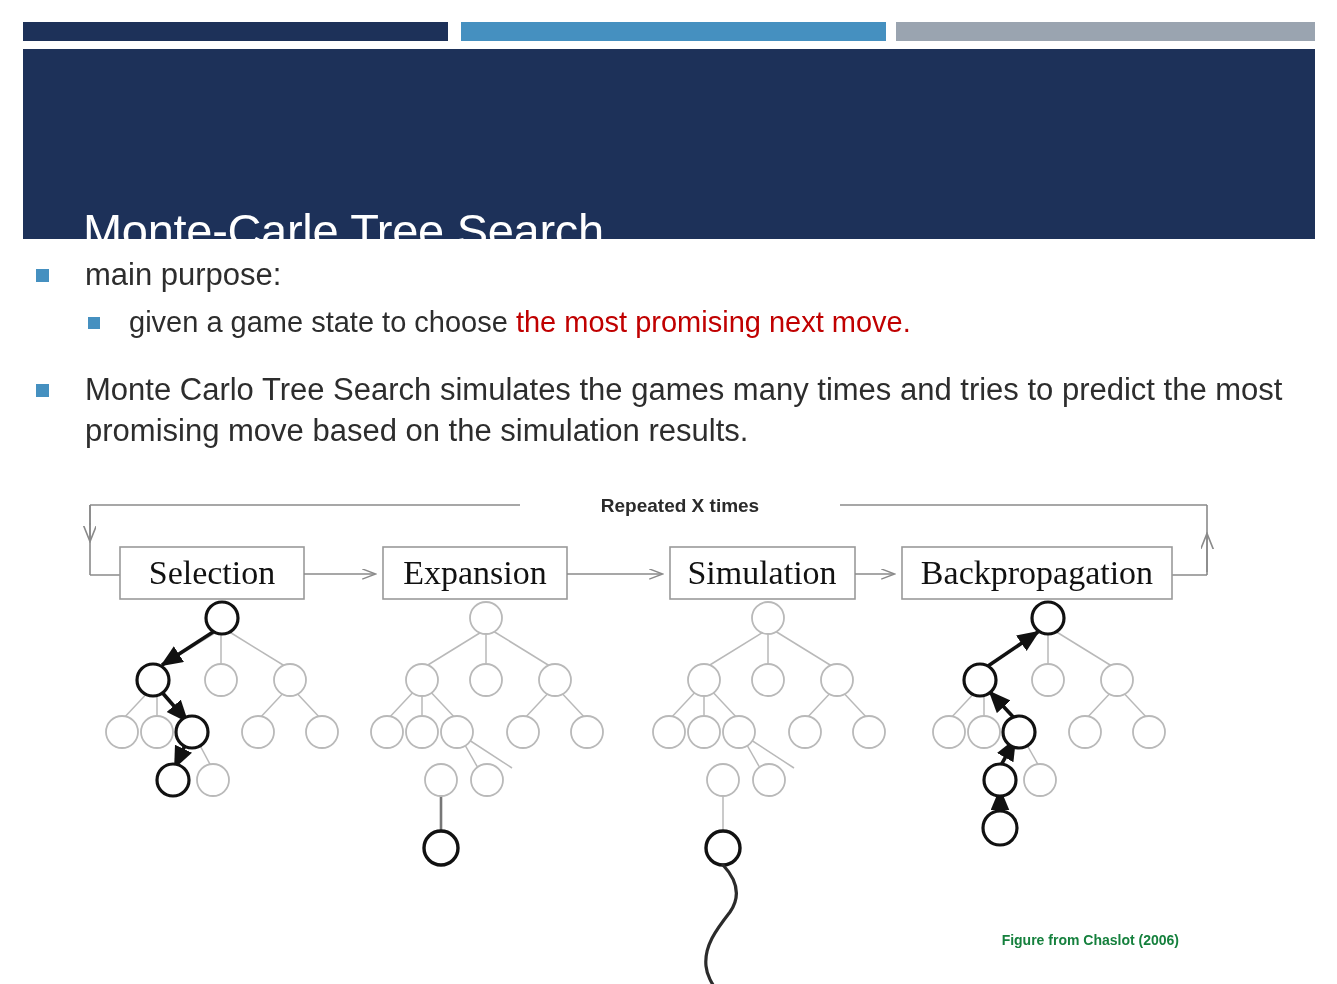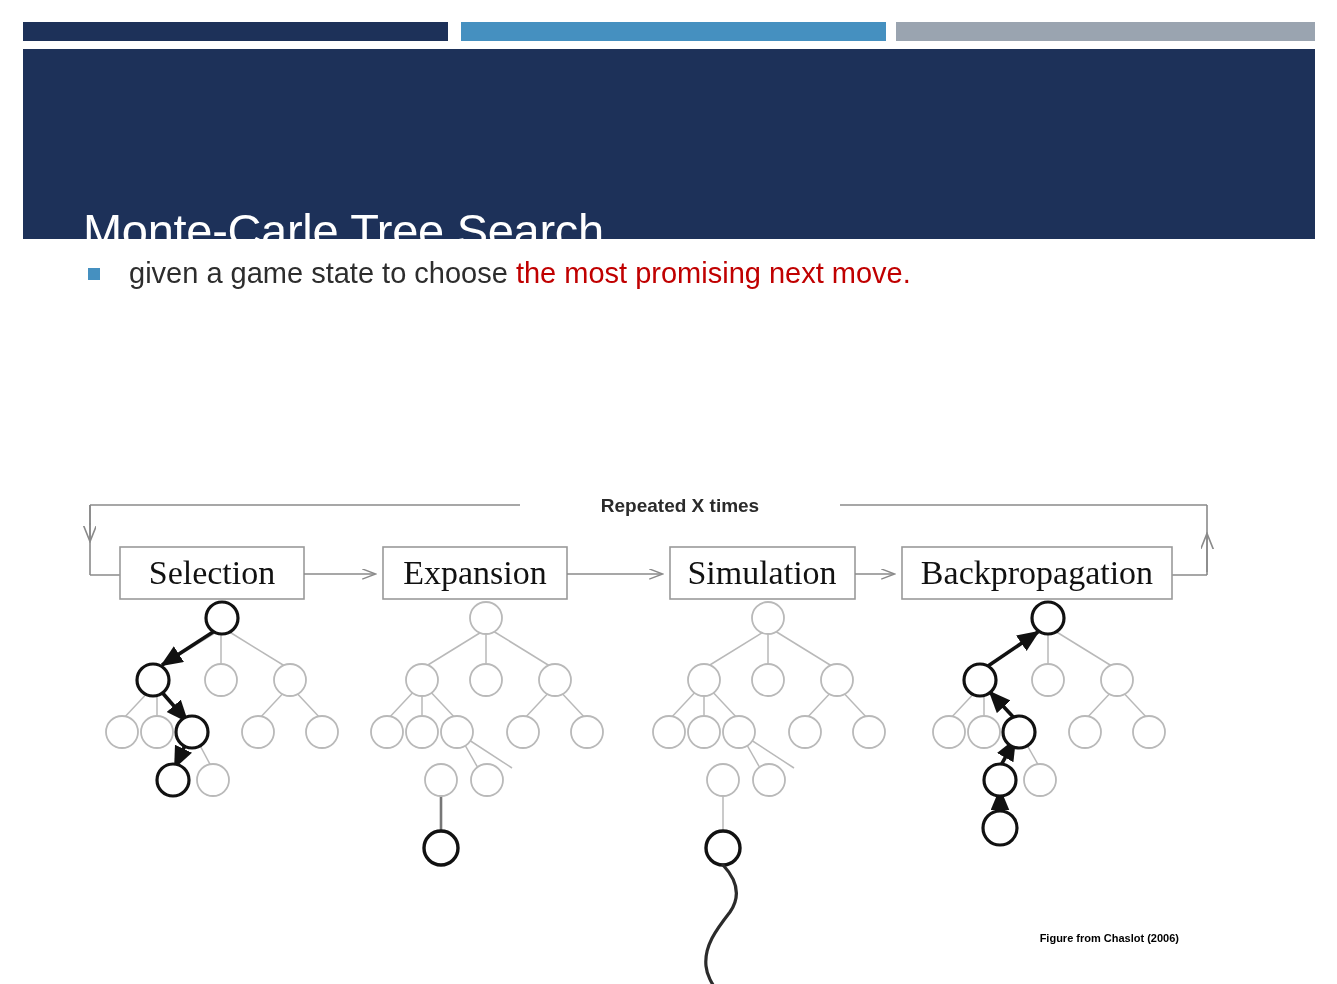--- a/index.html
+++ b/index.html
@@ -100,48 +100,56 @@
   #figure-wrap {
     position: absolute;
     left: 0; top: 480px;
     width: 1304px; height: 504px;
   }
   #figure-svg { display: block; }
   .fig-caption {
     position: absolute;
     right: 125px;
     top: 452px;
-    font-size: 11px;
+    font-size: 14px;
     font-weight: bold;
-    color: #000000;
+    color: #15803d;
     font-family: "Liberation Sans", sans-serif;
     white-space: nowrap;
   }
 </style>
 </head>
 <body>
 
 <div id="top-bars">
   <div class="tb" id="tb-navy"></div>
   <div class="tb" id="tb-blue"></div>
   <div class="tb" id="tb-gray"></div>
 </div>
 
 <div id="title-banner">
   <div id="page-title">Monte-Carle Tree Search</div>
 </div>
 
 <div id="body-content">
 
+  <div class="bullet-row lvl1">
+    <span class="bullet-marker"></span>
+    <span class="bullet-text">main purpose:</span>
+  </div>
 
   <div class="bullet-row lvl2">
     <span class="bullet-marker"></span>
     <span class="bullet-text"><span>given a game state to choose </span><span class="hl-red">the most promising next move.</span></span>
   </div>
 
+  <div class="bullet-row lvl1" style="margin-top:16px;">
+    <span class="bullet-marker"></span>
+    <span class="bullet-text">Monte Carlo Tree Search simulates the games many times and tries to predict the most promising move based on the simulation results.</span>
+  </div>
 
 </div>
 
 <div id="figure-wrap">
   <svg id="figure-svg" width="1337" height="504" viewBox="0 0 1337 504">
     <defs>
       <marker id="ah" markerWidth="9" markerHeight="9" refX="8" refY="3.2" orient="auto" markerUnits="strokeWidth">
         <path d="M0,0 L8.5,3.2 L0,6.4" fill="none" stroke="#8a8a8a" stroke-width="0.9"></path>
       </marker>
       <marker id="ah-thin" markerWidth="11" markerHeight="11" refX="9" refY="4" orient="auto" markerUnits="strokeWidth">

